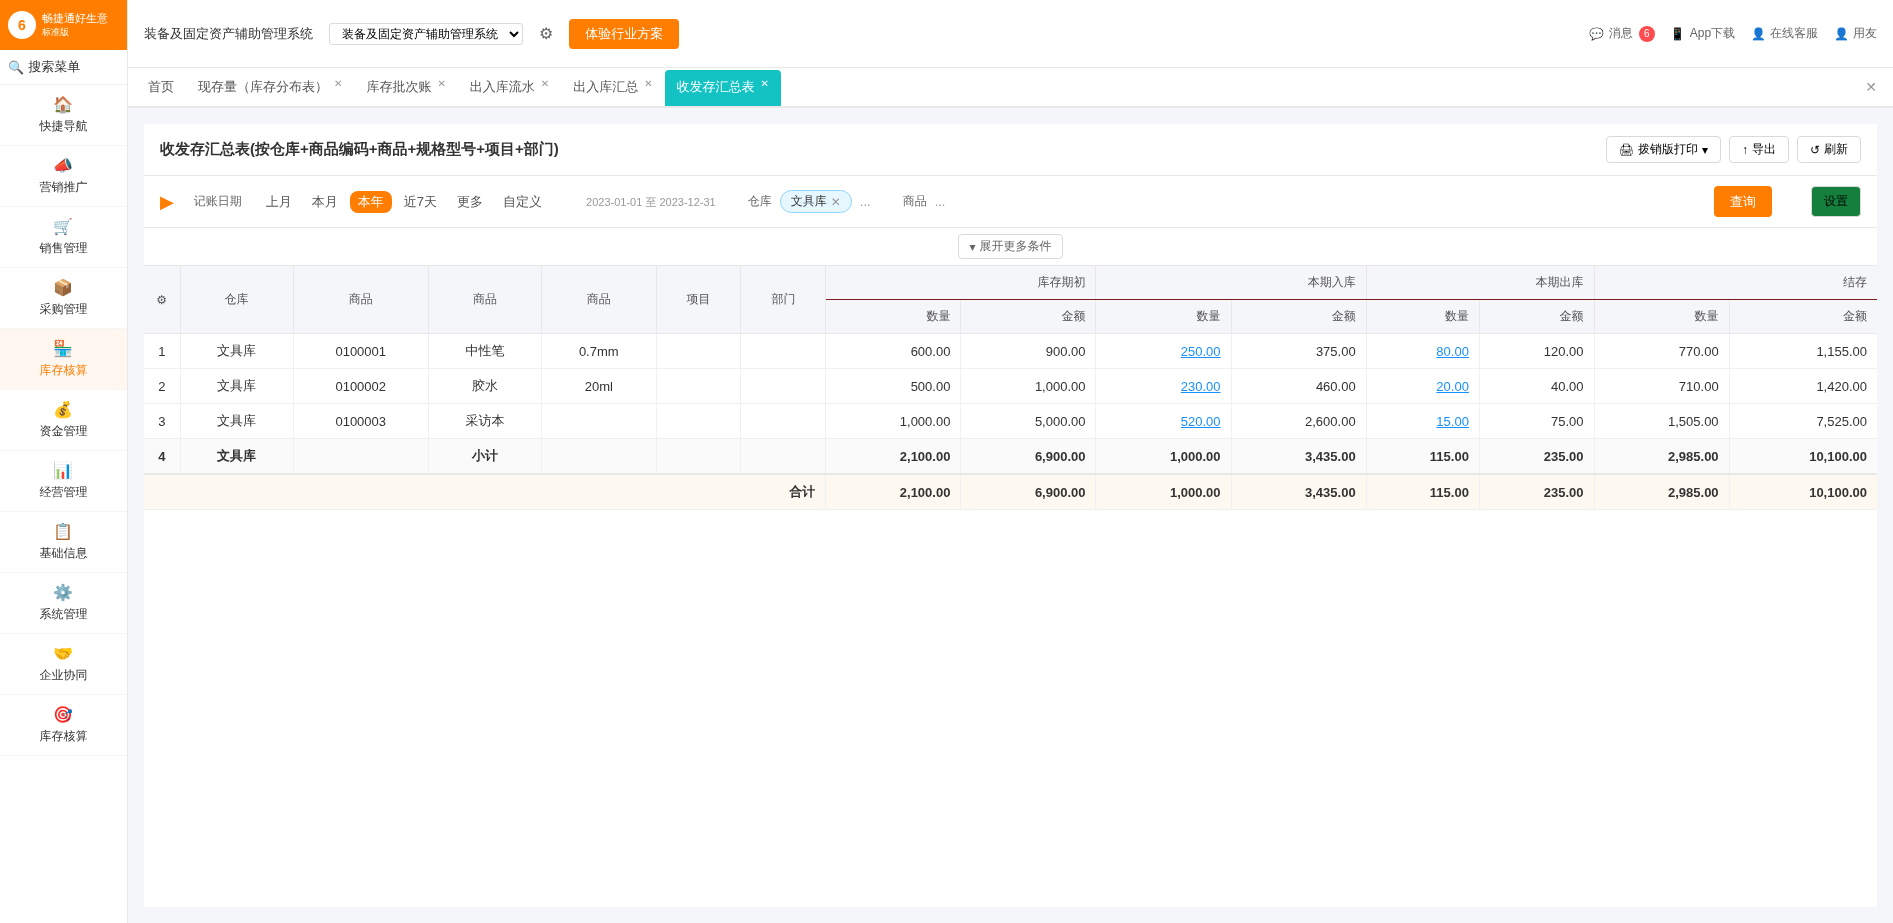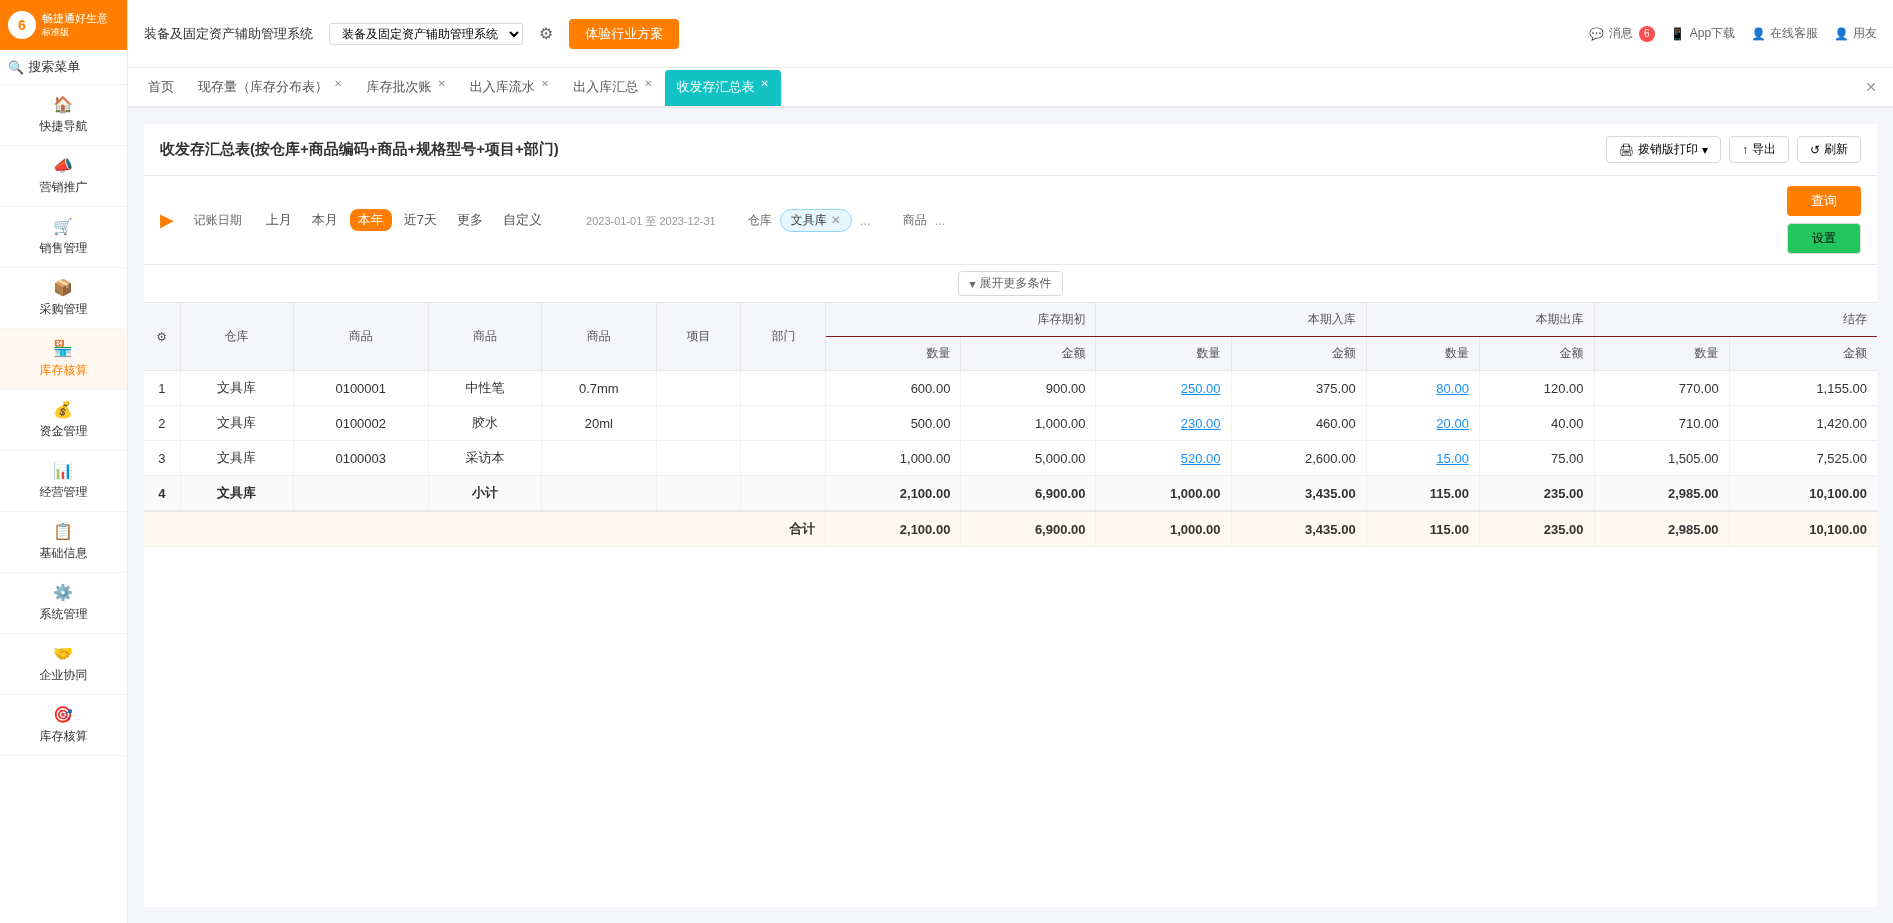--- a/index.html
+++ b/index.html
@@ -52,21 +52,21 @@
     .filter-date-options { display: flex; gap: 4px; align-items: center; }
     .date-btn { padding: 2px 8px; font-size: 13px; cursor: pointer; color: #555; border: none; background: none; }
     .date-btn.active { background: #ff7d00; color: #fff; border-radius: 8px; padding: 2px 8px; }
     .date-range { font-size: 11px; color: #999; margin-top: 2px; }
     .filter-group { display: flex; align-items: center; gap: 8px; }
     .filter-tag { background: #e6f7ff; border: 1px solid #91d5ff; border-radius: 12px; padding: 2px 10px; font-size: 12px; display: flex; align-items: center; gap: 4px; }
     .filter-tag-close { cursor: pointer; color: #999; }
     .filter-ellipsis { color: #999; cursor: pointer; }
     .expand-btn { border: 1px solid #d9d9d9; background: #fff; border-radius: 4px; padding: 3px 10px; cursor: pointer; font-size: 12px; color: #666; display: flex; align-items: center; gap: 4px; margin: 0 auto; }
     .btn-query { background: #ff7d00; color: #fff; border: none; border-radius: 4px; padding: 6px 16px; cursor: pointer; font-size: 13px; }
-    .btn-settings { border: 1px solid #d9d9d9; background: #22c55e; border-radius: 4px; padding: 6px 24px; cursor: pointer; font-size: 12px; }
+    .btn-settings { border: 1px solid #d9d9d9; background: #15803d; border-radius: 4px; padding: 6px 12px; cursor: pointer; font-size: 12px; margin-left: 15px; }
 
     
     .table-container { background: #fff; flex: 1; overflow: auto; }
     table { width: 100%; border-collapse: collapse; font-size: 13px; }
     thead tr { background: #f5f6fa; }
     th { padding: 8px 10px; text-align: center; font-weight: 500; color: #555; border-bottom: 1px solid #e8e8e8; border-right: 1px solid #e8e8e8; white-space: nowrap; font-size: 12px; }
     th:last-child { border-right: none; }
     td { padding: 8px 10px; text-align: center; border-bottom: 1px solid #f0f0f0; border-right: 1px solid #f0f0f0; white-space: nowrap; font-size: 13px; }
     td:last-child { border-right: none; }
     .subtotal-row td { font-weight: bold; background: #fafafa; }
@@ -250,21 +250,21 @@
             <span class="filter-tag-close">✕</span>
           </div>
           <span class="filter-ellipsis">...</span>
         </div>
 
         <div class="filter-group" style="margin-left:16px;">
           <span class="filter-label">商品</span>
           <span class="filter-ellipsis">...</span>
         </div>
 
-        <div style="margin-left: auto; display:flex; gap:7px;flex-direction:column;">
+        <div style="margin-left: auto; display:flex; gap:24px;">
           <button class="btn-query">查询</button>
           <button class="btn-settings">设置</button>
         </div>
       </div>
 
       <div class="filter-row2">
         <button class="expand-btn">
           <span>▾</span>
           <span>展开更多条件</span>
         </button>

